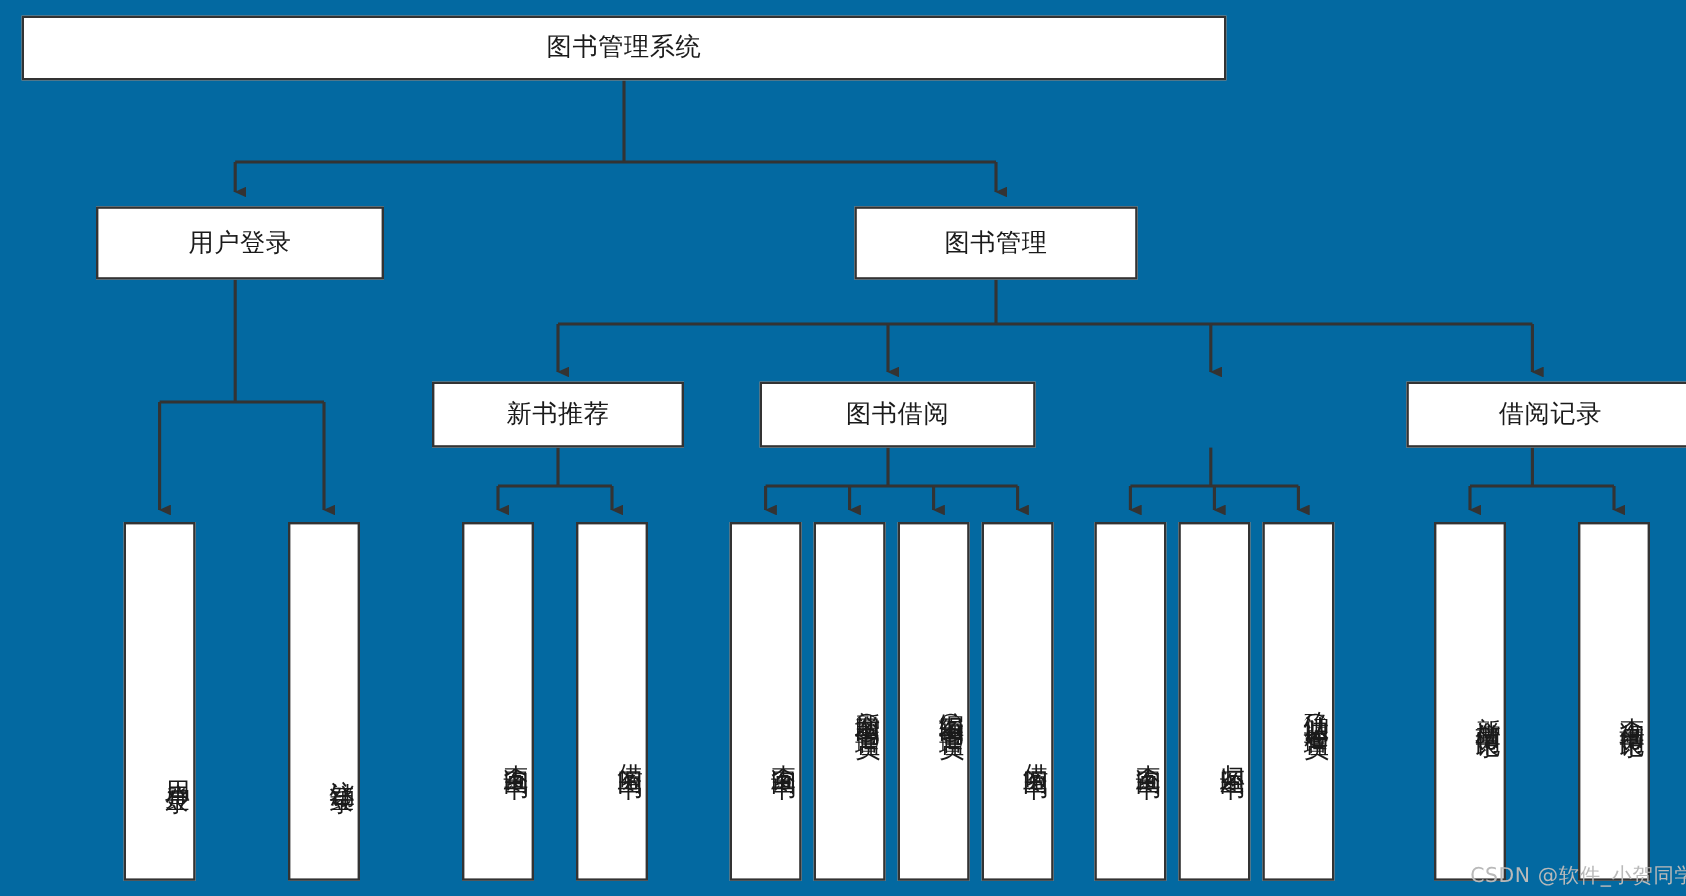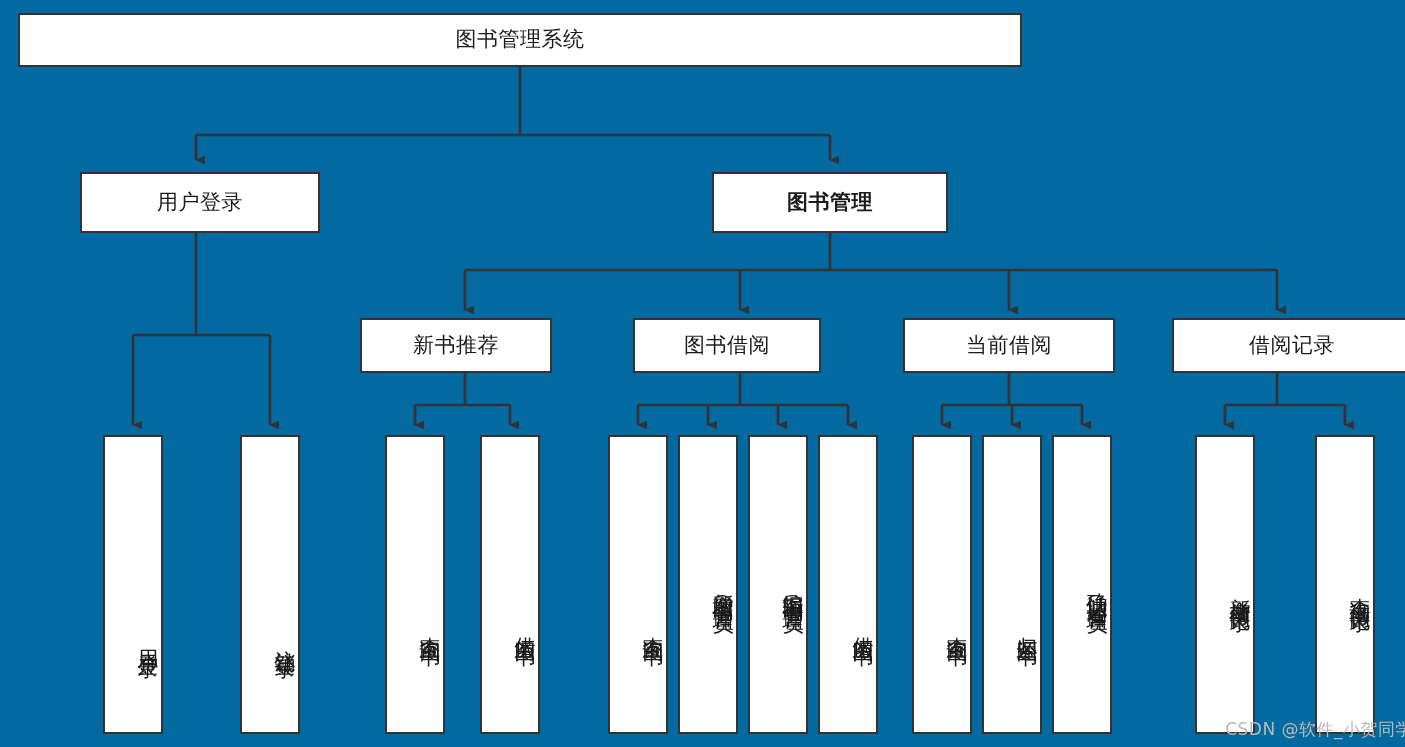--- a/index.html
+++ b/index.html
@@ -124,32 +124,29 @@
     </g>
   </svg>
 
   <div class="node node-h" style="left:18px; top:13px; width:1004px; height:54px;">
     <span>图书管理系统</span>
   </div>
 
   <div class="node node-h" style="left:80px; top:172px; width:240px; height:61px;">
     <span>用户登录</span>
   </div>
-  <div class="node node-h" style="left:712px; top:172px; width:236px; height:61px;font-weight:bold;">
+  <div class="node node-h" style="left:712px; top:172px; width:236px; height:61px;">
     <span>图书管理</span>
   </div>
 
-  <div class="node node-h" style="left:360px; top:318px; width:192px; height:55px;">
+  <div class="node node-h" style="left:360px; top:318px; width:210px; height:55px;">
     <span>新书推荐</span>
   </div>
-  <div class="node node-h" style="left:633px; top:318px; width:188px; height:55px;">
+  <div class="node node-h" style="left:633px; top:318px; width:230px; height:55px;">
     <span>图书借阅</span>
-  </div>
-  <div class="node node-h" style="left:903px; top:318px; width:212px; height:55px;">
-    <span>当前借阅</span>
   </div>
   <div class="node node-h" style="left:1172px; top:318px; width:240px; height:55px;">
     <span>借阅记录</span>
   </div>
 
   <div class="node node-v pad-low" style="left:103px; top:435px; width:60px; height:299px;">
     <span>用户登录</span>
   </div>
   <div class="node node-v pad-low" style="left:240px; top:435px; width:60px; height:299px;">
     <span>注销登录</span>

